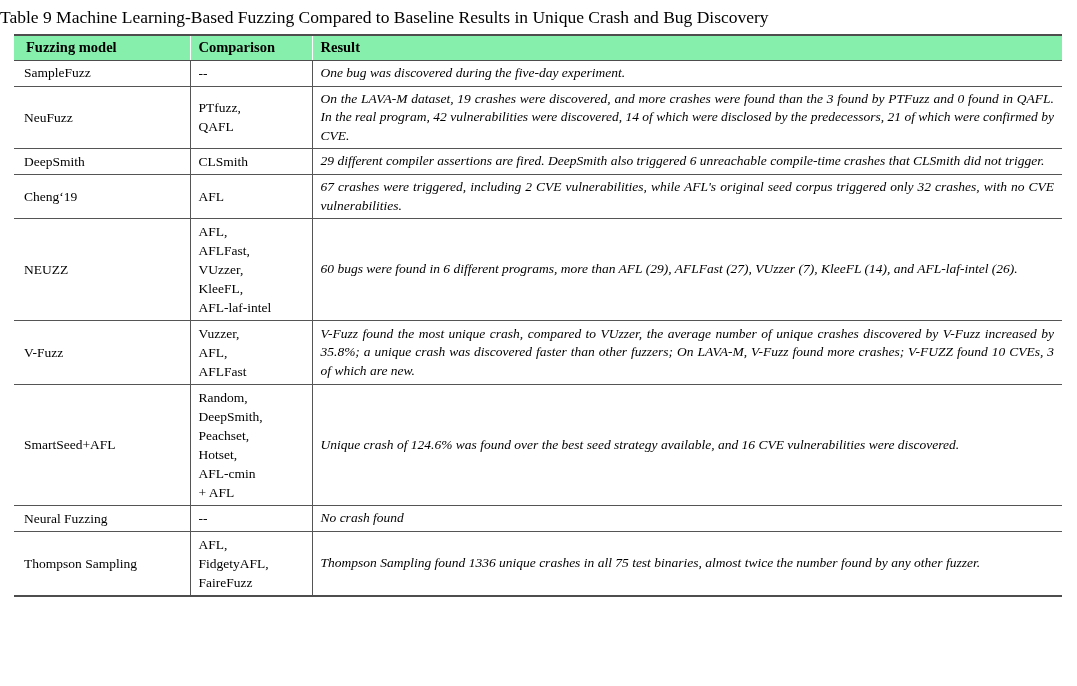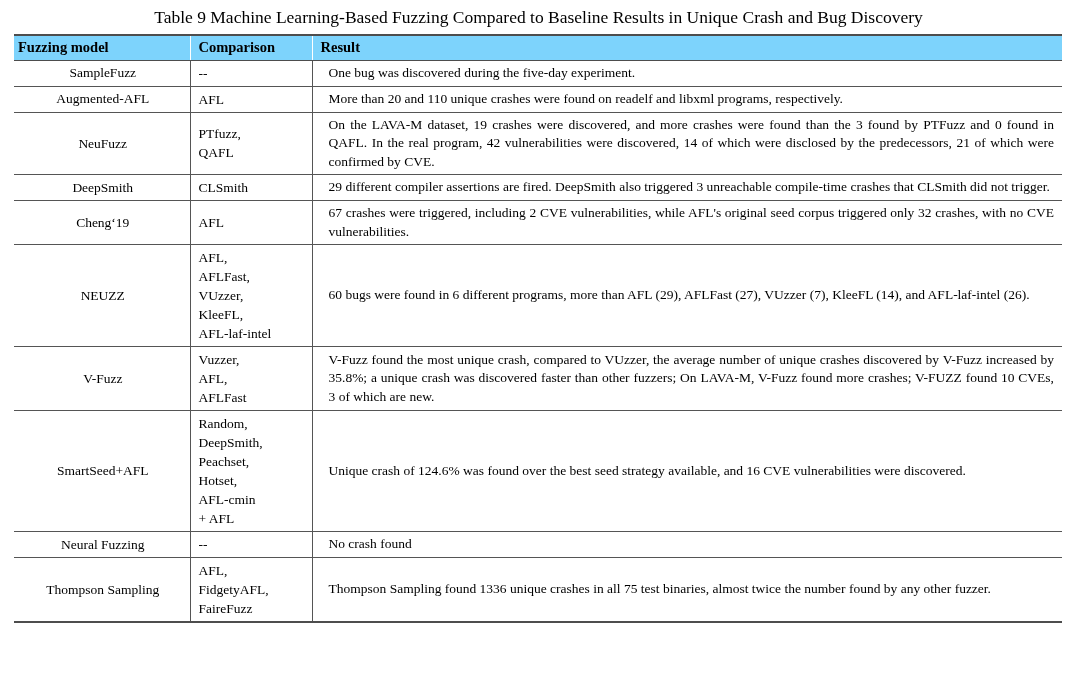--- a/index.html
+++ b/index.html
@@ -14,21 +14,21 @@
     color: #000000;
     overflow: hidden;
   }
   .page {
     position: relative;
     width: 1077px;
     height: 686px;
     box-sizing: border-box;
   }
   .table-caption {
-    text-align: center;
+    text-align: left;
     font-size: 17.5px;
     line-height: 22px;
     padding-top: 6px;
     padding-bottom: 6px;
     font-family: "Liberation Serif", "DejaVu Serif", serif;
     color: #000000;
     white-space: nowrap;
   }
   table.fuzz-table {
     border-collapse: collapse;
@@ -36,62 +36,63 @@
     width: 1048px;
     margin-left: 14px;
     font-size: 13.5px;
     line-height: 17.5px;
   }
   table.fuzz-table col.c-model  { width: 176px; }
   table.fuzz-table col.c-comp   { width: 122px; }
   table.fuzz-table col.c-result { width: 750px; }
 
   thead th {
-    background: #7dd3fc;
+    background: #86efac;
     font-weight: bold;
     font-size: 14.5px;
     text-align: left;
-    padding: 3px 6px 3px 4px;
+    padding: 3px 6px 3px 12px;
     border-top: 2.2px solid #4d4d4d;
     border-bottom: 1.2px solid #4d4d4d;
     vertical-align: middle;
     height: 22px;
     box-sizing: border-box;
   }
   thead th.h-comp { padding-left: 8px; }
   thead th.h-result { padding-left: 8px; }
 
   thead th.h-comp, thead th.h-result {
     border-left: 1.1px solid #ffffff;
   }
 
   tbody td {
     border-bottom: 1.1px solid #555555;
     vertical-align: middle;
     padding: 3px 8px 3px 8px;
     box-sizing: border-box;
   }
   tbody td.model {
-    text-align: center;
+    text-align: left;
     padding-left: 10px;
     white-space: nowrap;
   }
   tbody td.comp {
     border-left: 1.1px solid #555555;
     text-align: left;
     padding-left: 8px;
     line-height: 19px;
   }
   tbody td.result {
     border-left: 1.1px solid #555555;
     text-align: justify;
     text-justify: inter-word;
-    padding-left: 16px;
+    padding-left: 8px;
     padding-right: 8px;
     line-height: 18.5px;
+    font-style: italic;
   }
   tbody tr:last-child td {
     border-bottom: 2.2px solid #4d4d4d;
   }
   .nl { display: block; }
 </style>
 </head>
 <body>
 
 <div class="page">
@@ -111,36 +112,31 @@
         <th class="h-result">Result</th>
       </tr>
     </thead>
     <tbody id="table-body">
         <tr>
           <td class="model">SampleFuzz</td>
           <td class="comp">--</td>
           <td class="result">One bug was discovered during the five-day experiment.</td>
         </tr>
         <tr>
-          <td class="model">Augmented-AFL</td>
-          <td class="comp">AFL</td>
-          <td class="result">More than 20 and 110 unique crashes were found on readelf and libxml programs, respectively.</td>
-        </tr>
-        <tr>
           <td class="model">NeuFuzz</td>
           <td class="comp">
             <span class="nl">PTfuzz,</span>
             <span class="nl">QAFL</span>
           </td>
           <td class="result">On the LAVA-M dataset, 19 crashes were discovered, and more crashes were found than the 3 found by PTFuzz and 0 found in QAFL. In the real program, 42 vulnerabilities were discovered, 14 of which were disclosed by the predecessors, 21 of which were confirmed by CVE.</td>
         </tr>
         <tr>
           <td class="model">DeepSmith</td>
           <td class="comp">CLSmith</td>
-          <td class="result">29 different compiler assertions are fired. DeepSmith also triggered 3 unreachable compile-time crashes that CLSmith did not trigger.</td>
+          <td class="result">29 different compiler assertions are fired. DeepSmith also triggered 6 unreachable compile-time crashes that CLSmith did not trigger.</td>
         </tr>
         <tr>
           <td class="model">Cheng‘19</td>
           <td class="comp">AFL</td>
           <td class="result">67 crashes were triggered, including 2 CVE vulnerabilities, while AFL's original seed corpus triggered only 32 crashes, with no CVE vulnerabilities.</td>
         </tr>
         <tr>
           <td class="model">NEUZZ</td>
           <td class="comp">
             <span class="nl">AFL,</span>

